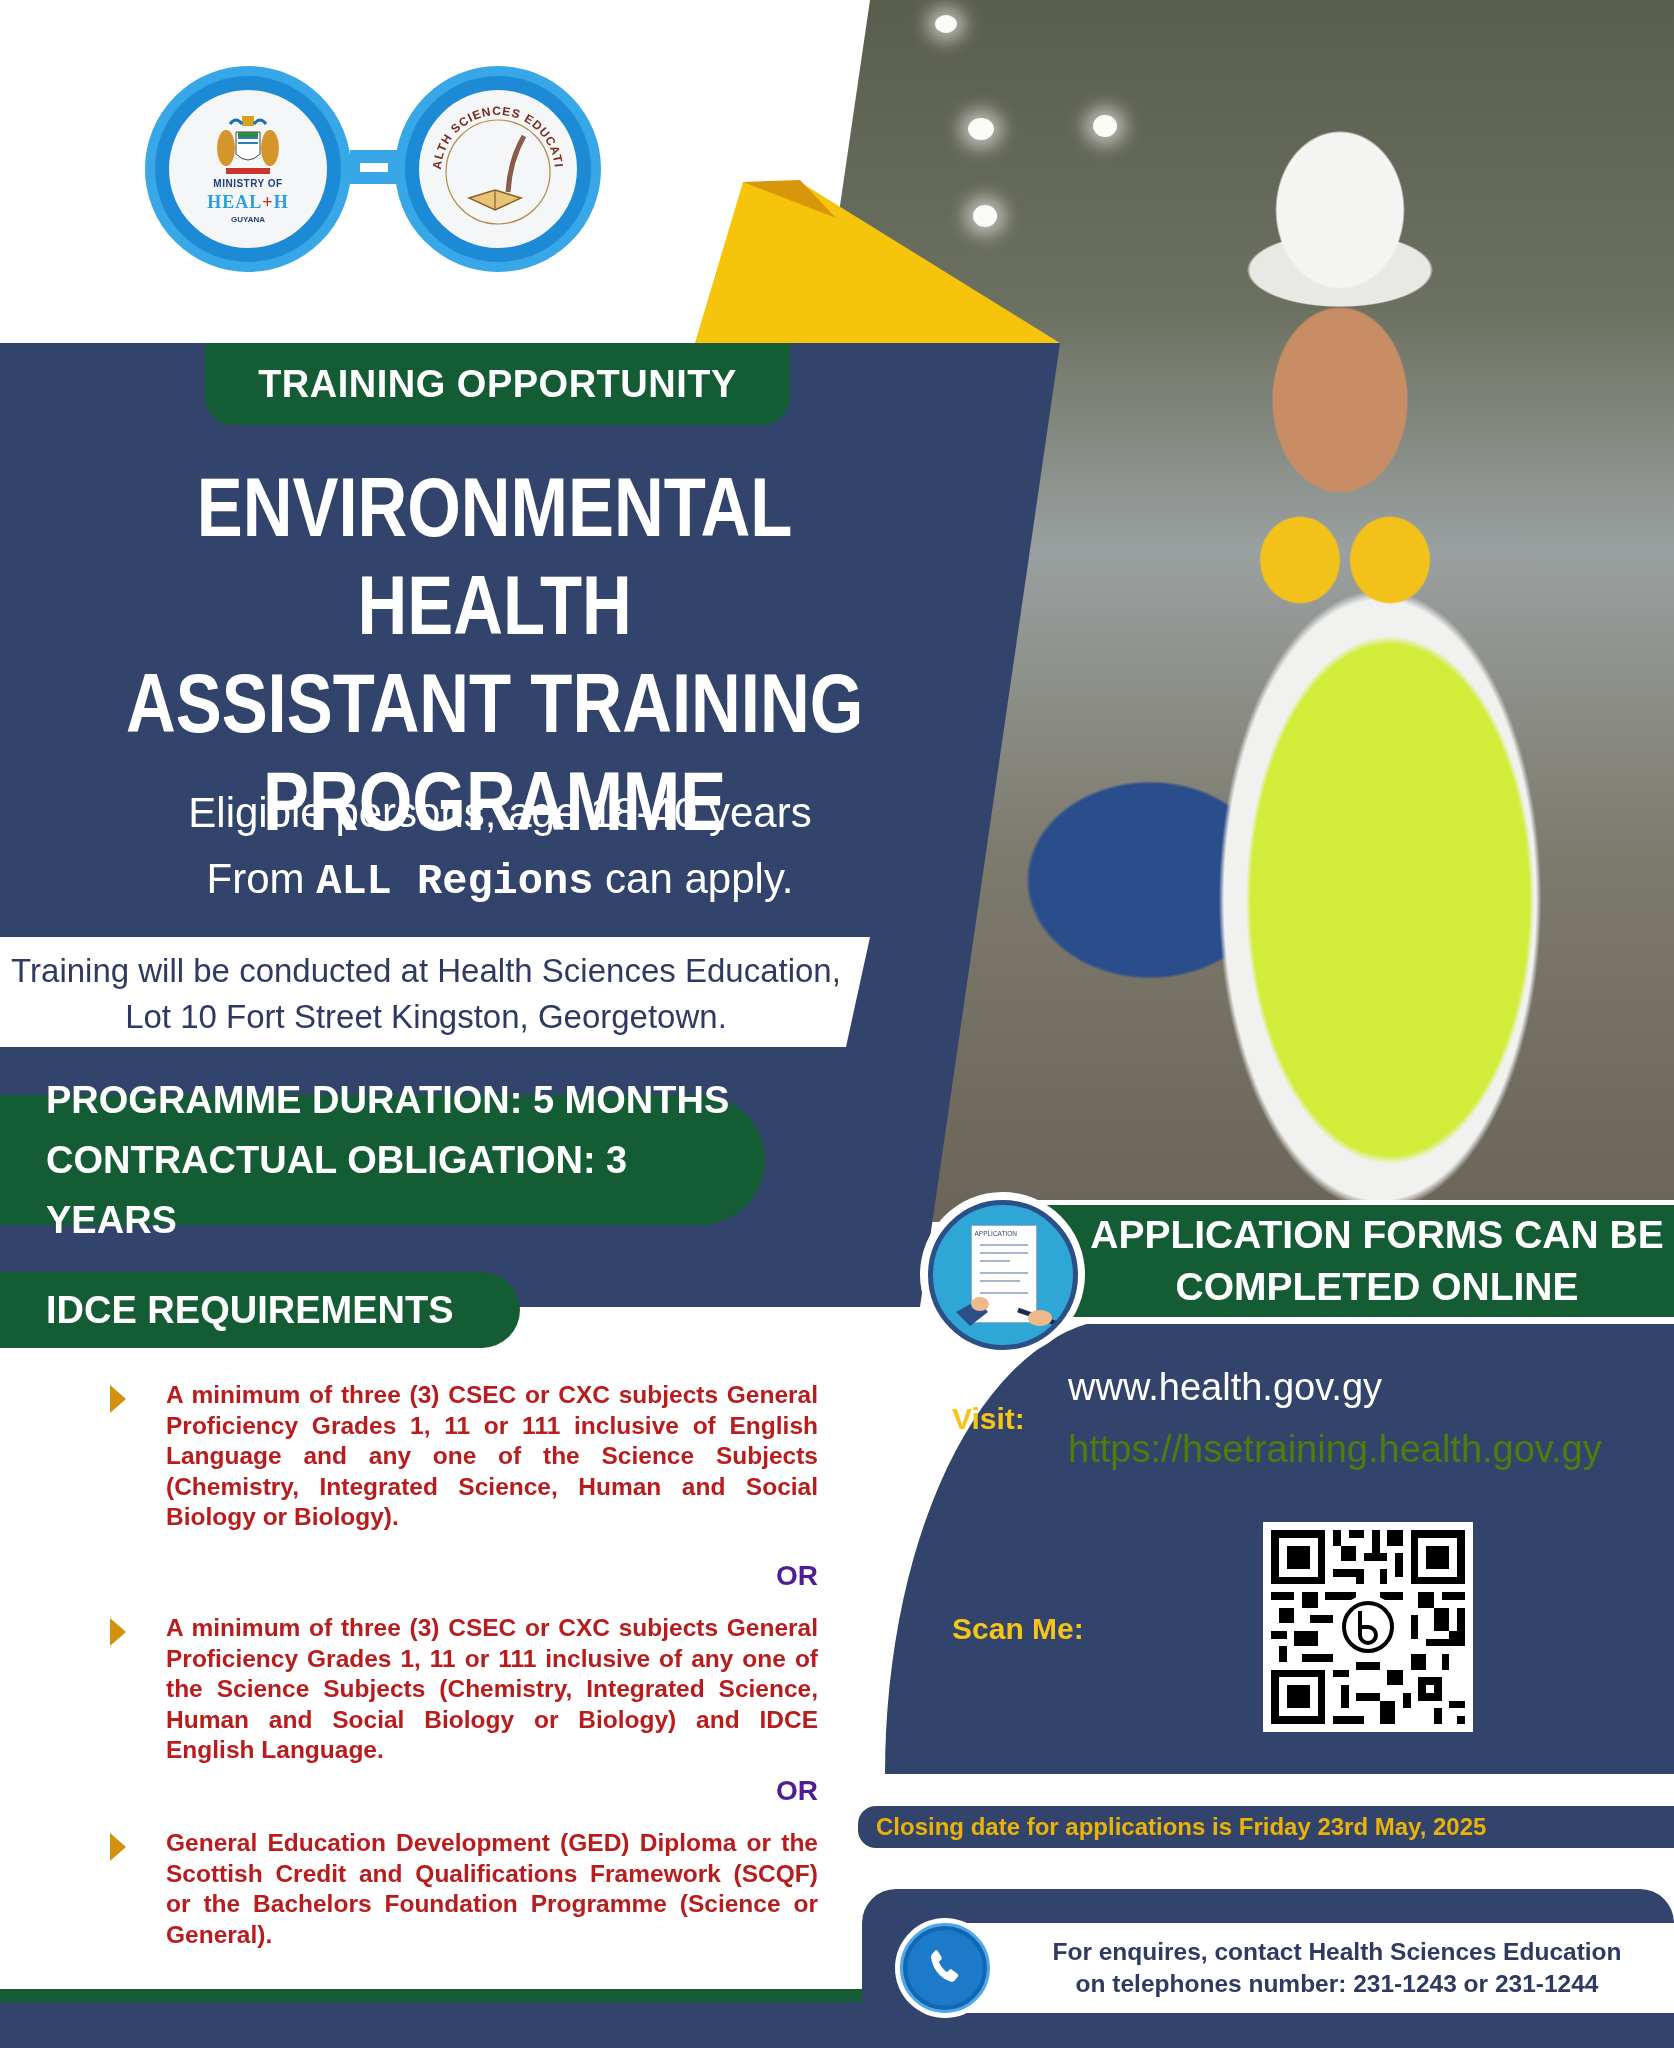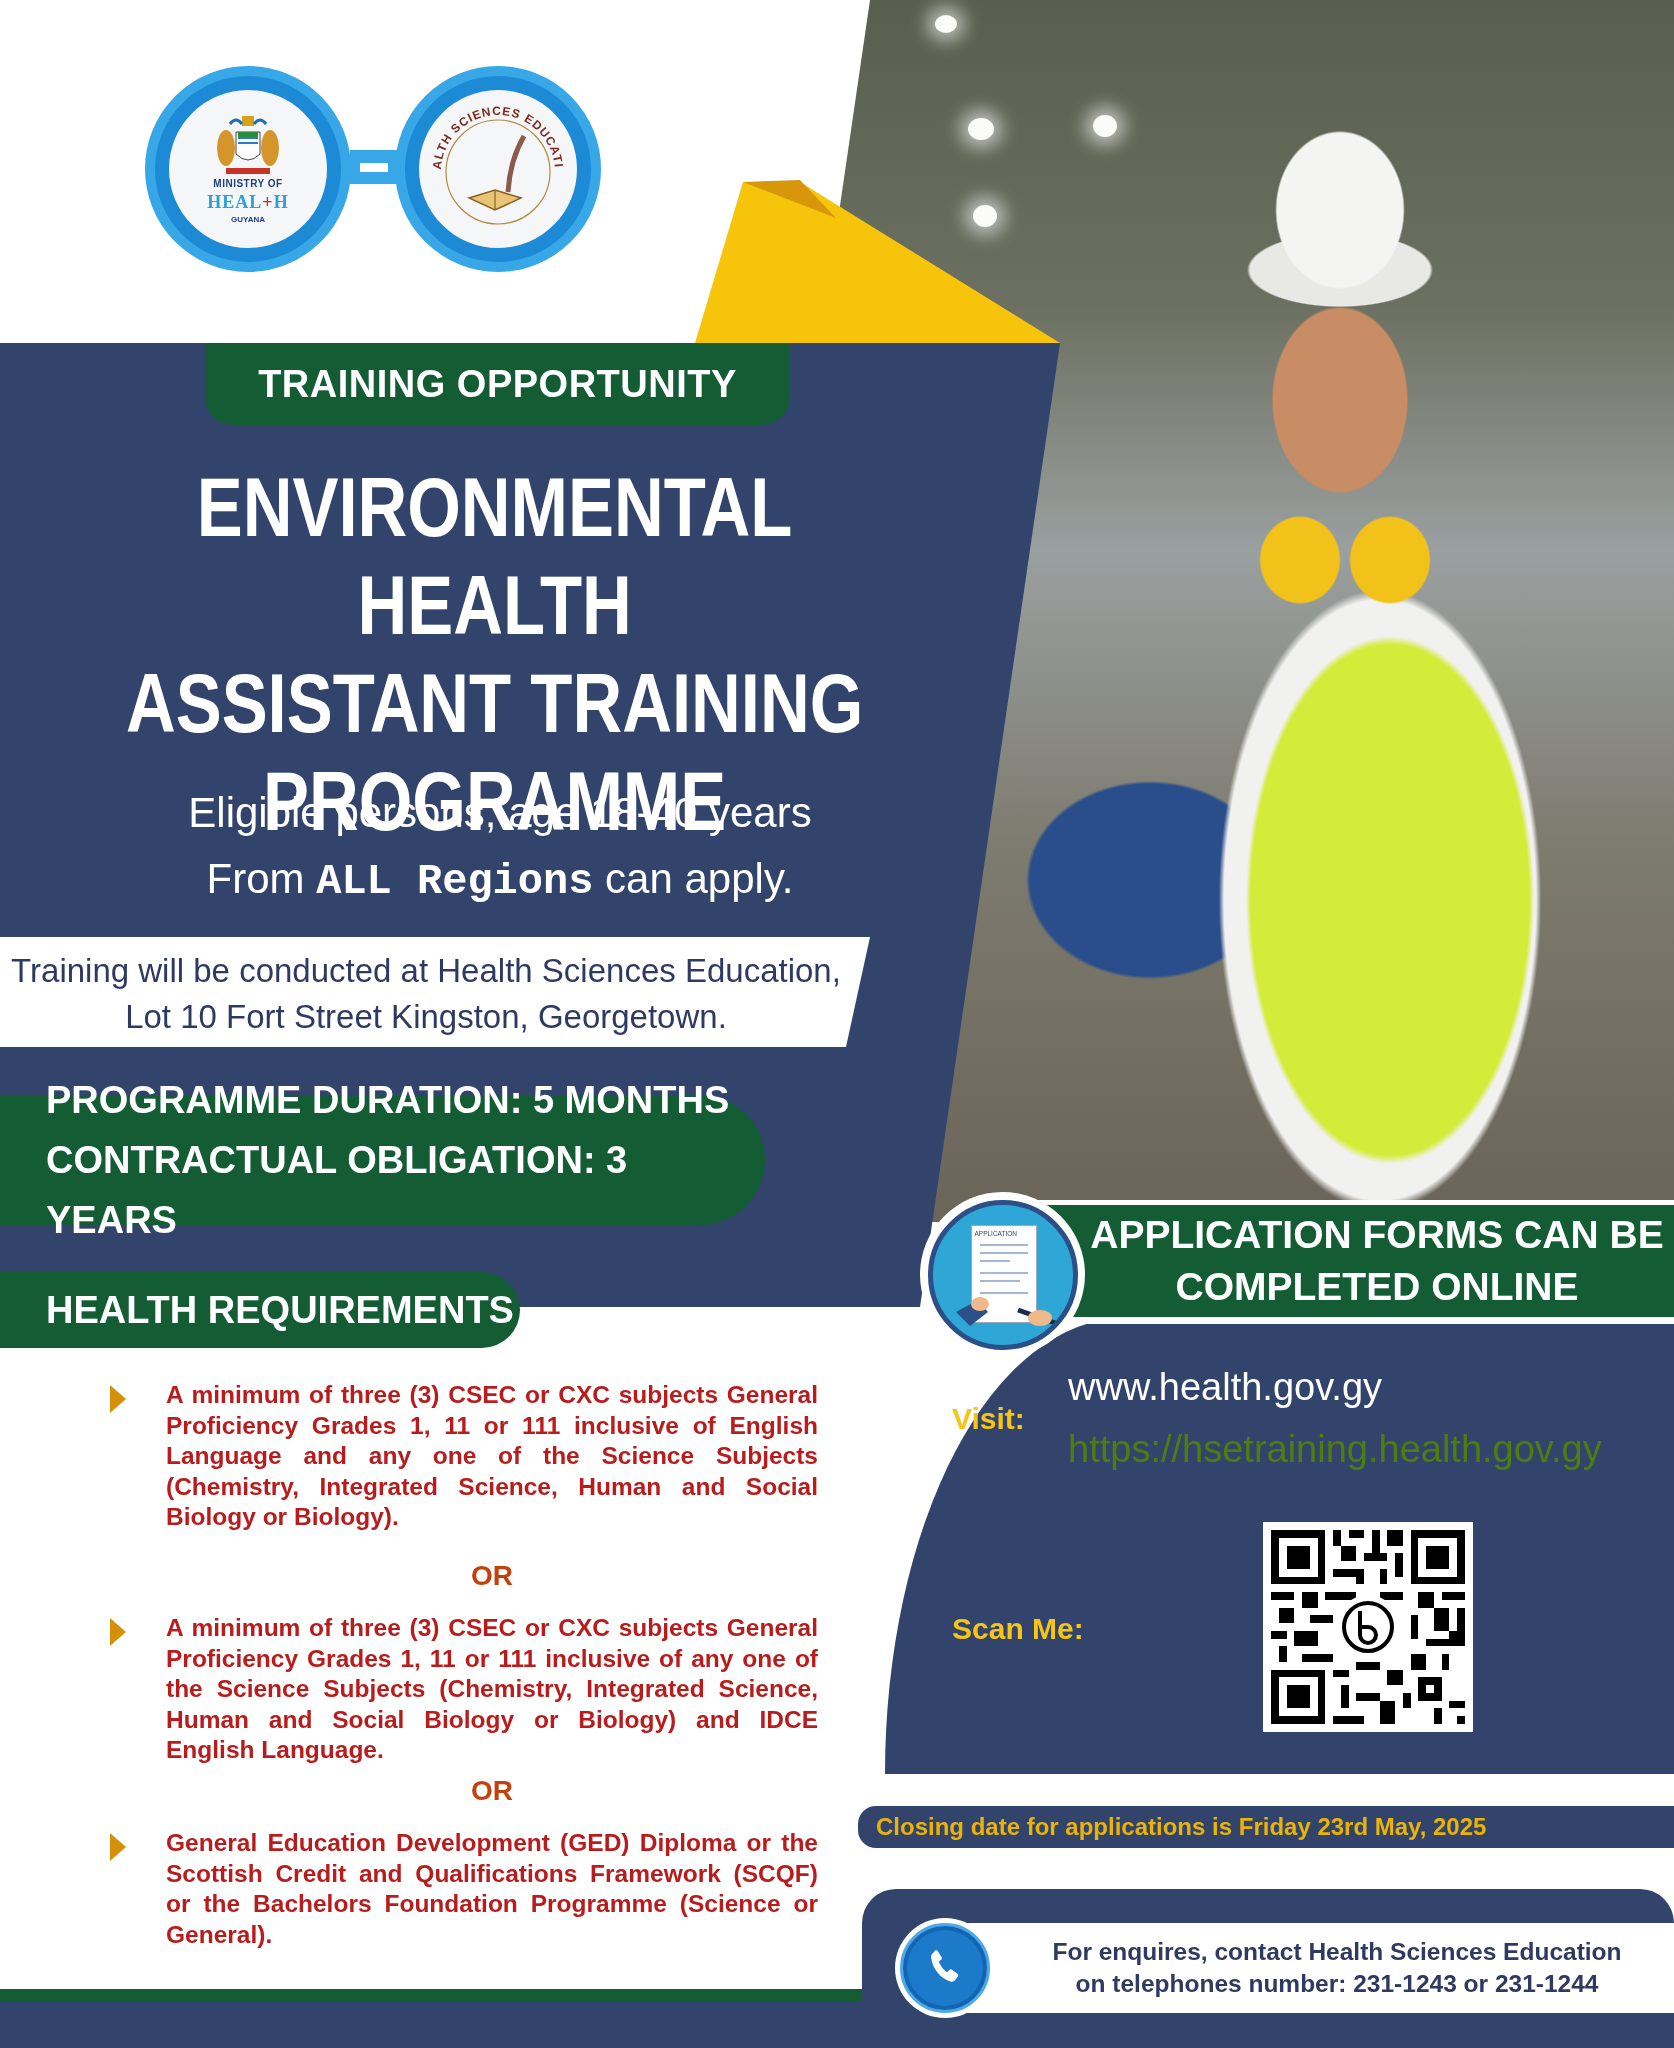--- a/index.html
+++ b/index.html
@@ -108,22 +108,22 @@
     position: absolute; left: 166px; width: 652px;
     color: #b91c1c; font-size: 24.5px; line-height: 30.5px; font-weight: 700;
     text-align: justify;
   }
   .req.last-left { text-align-last: left; }
   .bullet {
     position: absolute; width: 0; height: 0;
     border-top: 14px solid transparent; border-bottom: 14px solid transparent; border-left: 16px solid #D4900A;
   }
   .or {
-    position: absolute; left: 166px; width: 652px; text-align: center;
-    color: #c2410c; font-weight: 700; font-size: 28px;
+    position: absolute; left: 166px; width: 652px; text-align: right;
+    color: #4c1d95; font-weight: 700; font-size: 28px;
   }
 
   .footer-green { position: absolute; left: 0; top: 1989px; width: 870px; height: 13px; background: #135C34; }
   .footer-navy { position: absolute; left: 0; top: 2002px; width: 1674px; height: 46px; background: #33446C; }
 
   
   .app-blob {
     position: absolute; left: 885px; top: 1318px; width: 800px; height: 456px;
     background: #33446C;
     border-radius: 240px 0 0 0 / 456px 0 0 0;
@@ -252,21 +252,21 @@
 <div class="address">
   <div>Training will be conducted at Health Sciences Education,</div>
   <div>Lot 10 Fort Street Kingston, Georgetown.</div>
 </div>
 
 <div class="pill-duration">
   <div>PROGRAMME DURATION: 5 MONTHS</div>
   <div>CONTRACTUAL OBLIGATION: 3 YEARS</div>
 </div>
 
-<div class="pill-entry">HEALTH REQUIREMENTS</div>
+<div class="pill-entry">IDCE REQUIREMENTS</div>
 
 <div class="bullet" style="left:110px;top:1385px;"></div>
 <div class="req last-left" style="top:1380px;">A minimum of three (3) CSEC or CXC subjects General Proficiency Grades 1, 11 or 111 inclusive of English Language and any one of the Science Subjects (Chemistry, Integrated Science, Human and Social Biology or Biology).</div>
 <div class="or" style="top:1560px;">OR</div>
 
 <div class="bullet" style="left:110px;top:1618px;"></div>
 <div class="req last-left" style="top:1613px;">A minimum of three (3) CSEC or CXC subjects General Proficiency Grades 1, 11 or 111 inclusive of any one of the Science Subjects (Chemistry, Integrated Science, Human and Social Biology or Biology) and IDCE English Language.</div>
 <div class="or" style="top:1775px;">OR</div>
 
 <div class="bullet" style="left:110px;top:1833px;"></div>

